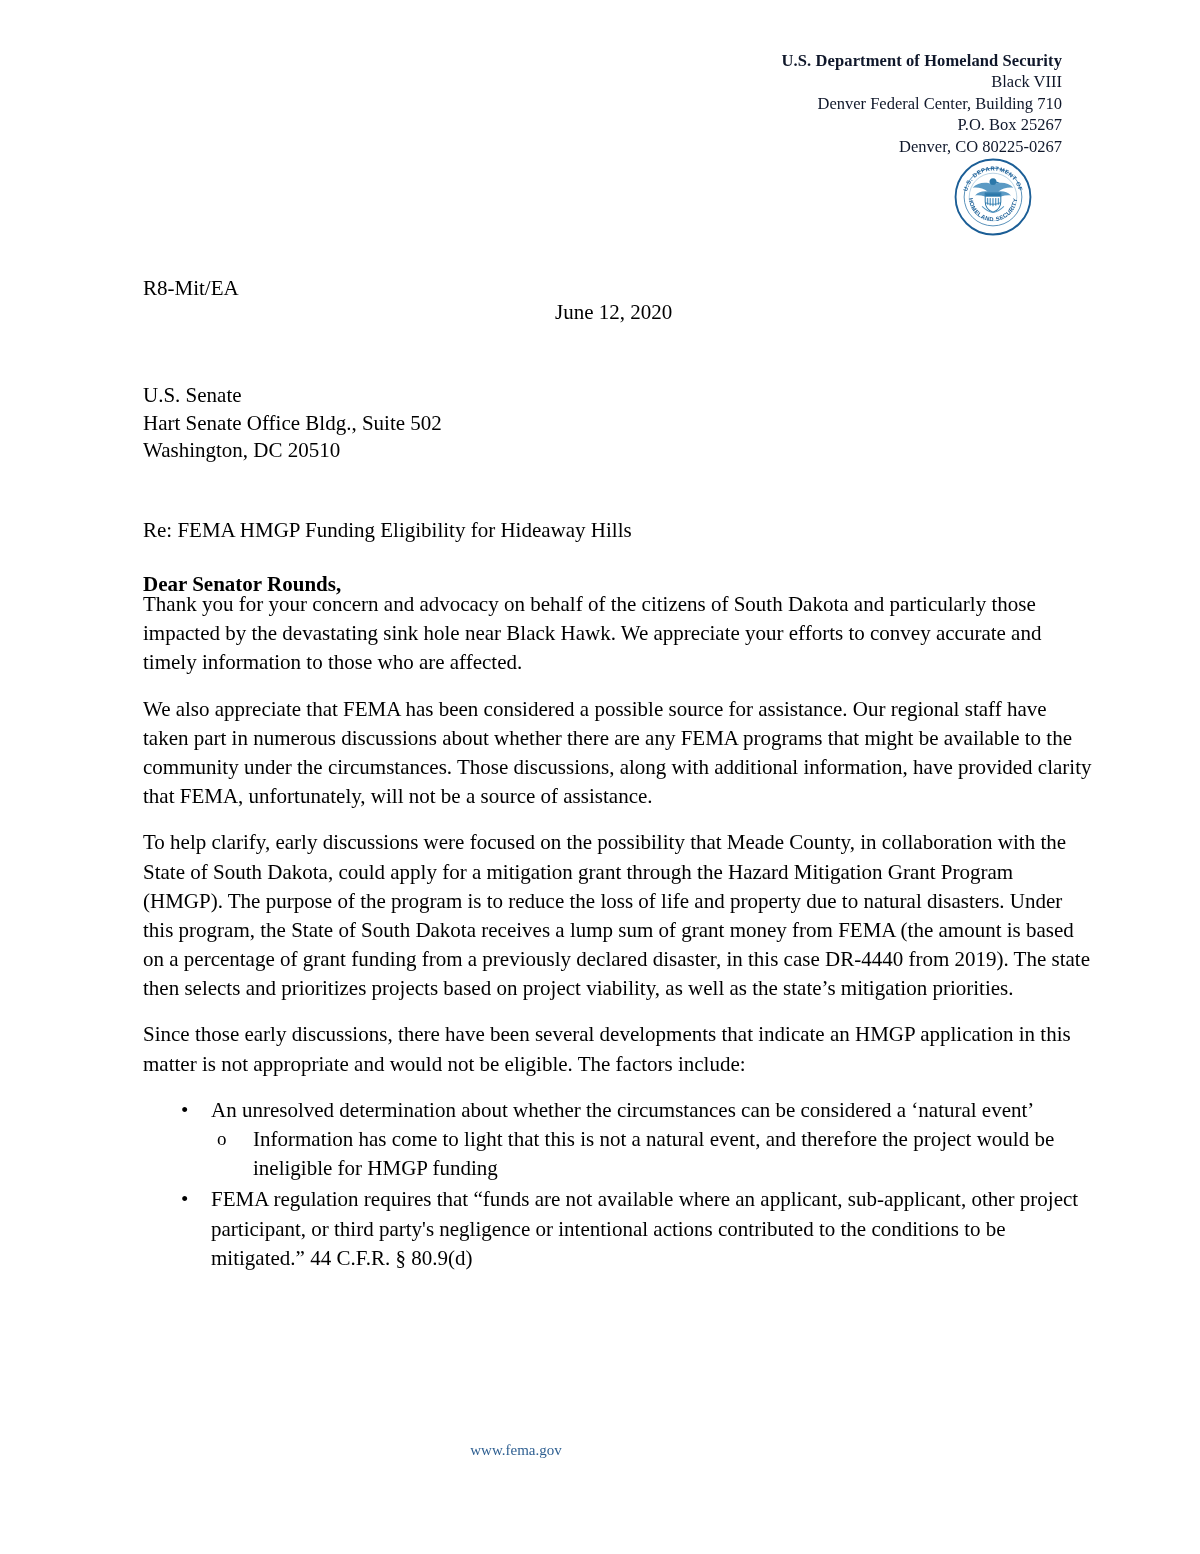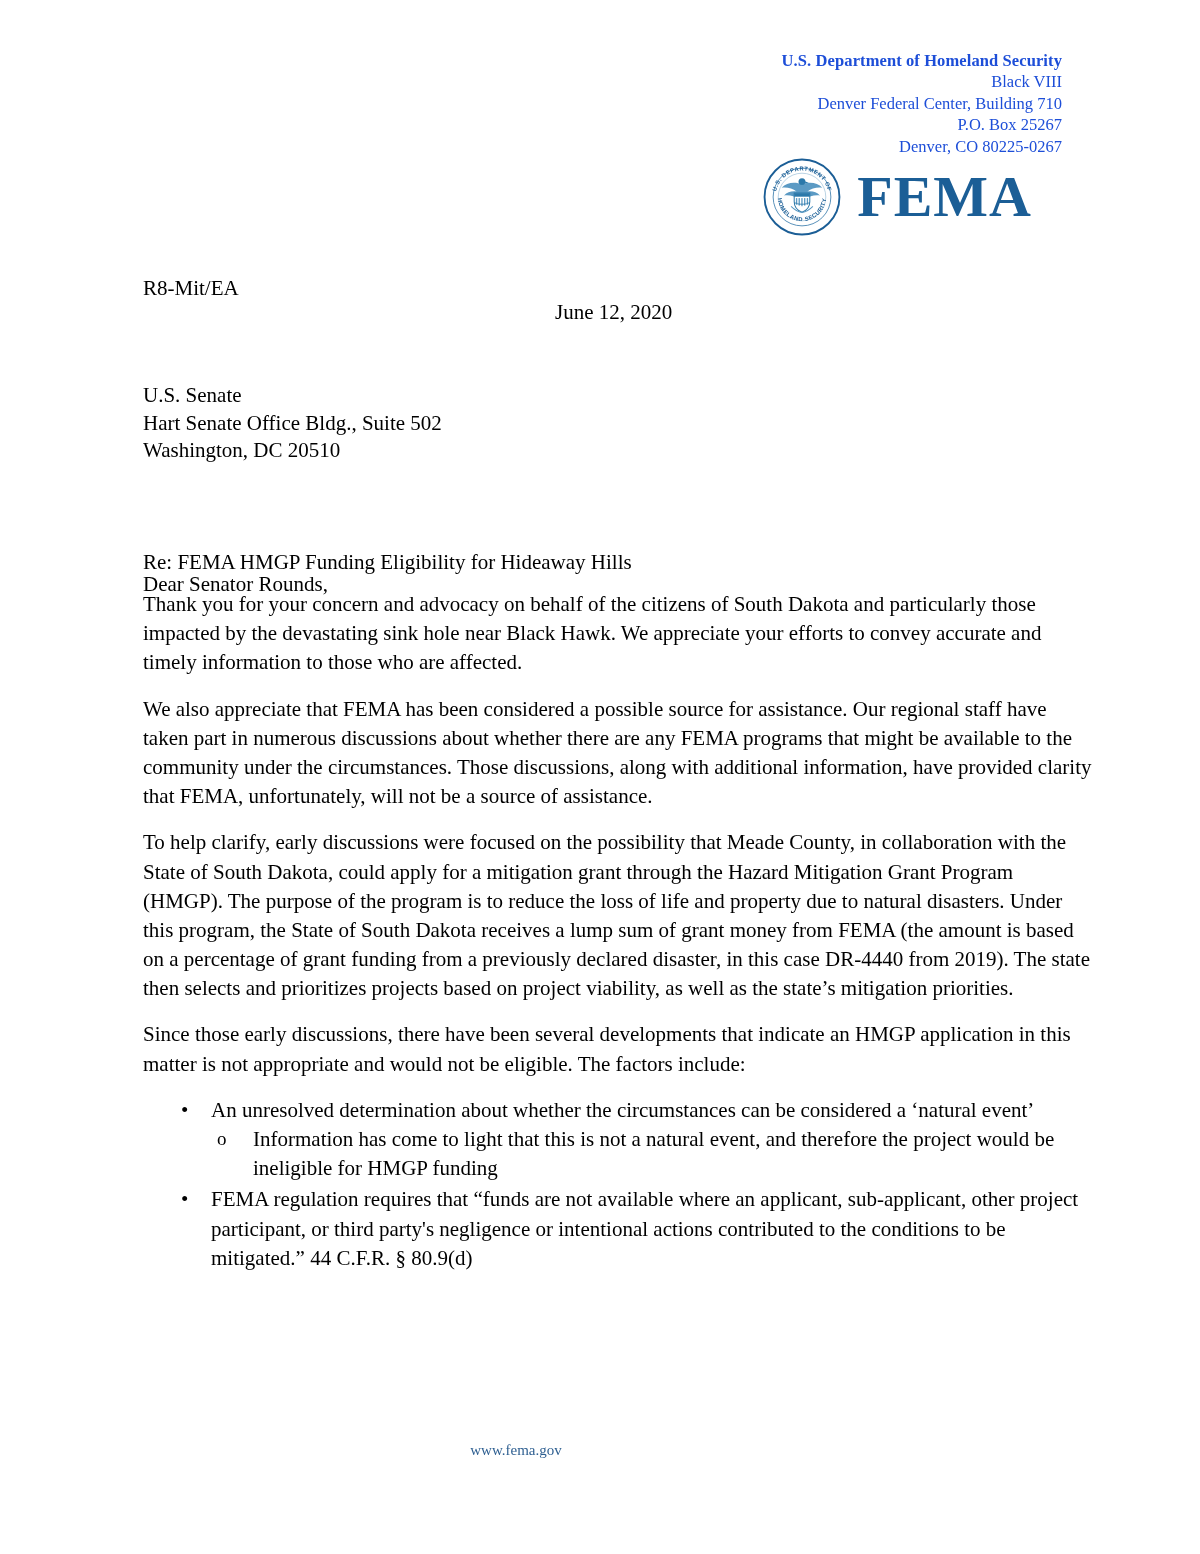--- a/index.html
+++ b/index.html
@@ -15,21 +15,21 @@
     color: #000000;
     overflow: hidden;
   }
 
   
   .letterhead {
     position: absolute;
     top: 50px;
     right: 138px;
     text-align: right;
-    color: #1d4ed8;
+    color: #0f172a;
     line-height: 1.30;
   }
   .letterhead .org {
     font-weight: bold;
     font-size: 16.5px;
     letter-spacing: 0.1px;
   }
   .letterhead .line {
     font-size: 16.5px;
   }
@@ -74,29 +74,30 @@
   }
   .recipient {
     position: absolute;
     top: 382px;
     left: 0;
     font-size: 21px;
     line-height: 1.32;
   }
   .subject {
     position: absolute;
-    top: 550px;
+    top: 518px;
     left: 0;
     font-size: 21px;
   }
   .salutation {
     position: absolute;
     top: 572px;
     left: 0;
     font-size: 21px;
+    font-weight: bold;
   }
 
   .body-block {
     position: absolute;
     top: 590px;
     left: 0;
     width: 950px;
   }
   .body-block p {
     margin: 0 0 17px 0;
@@ -197,21 +198,20 @@
         <rect x="49.1" y="51.4" width="1.7" height="10.4"></rect>
         <rect x="52.6" y="51.4" width="1.7" height="9.6"></rect>
         <rect x="56.1" y="51.4" width="1.7" height="8.4"></rect>
       </g>
       <path d="M40 58 C 45 61, 55 61, 60 58 L 60 56 C 55 59, 45 59, 40 56 Z" fill="#2b78aa" opacity="0.55"></path>
 
       <path d="M36 62 C 40 66, 45 69, 50 70" fill="none" stroke="#5b9ac4" stroke-width="1.3"></path>
       <path d="M64 62 C 60 66, 55 69, 50 70" fill="none" stroke="#5b9ac4" stroke-width="1.3"></path>
     </svg>
   </span>
-  <span class="fema-word">FEMA</span>
 </div>
 
 <div class="page">
 
   <div class="docket">R8-Mit/EA</div>
 
   <div class="date">June 12, 2020</div>
 
   <div class="recipient">
     <div>U.S. Senate</div>

